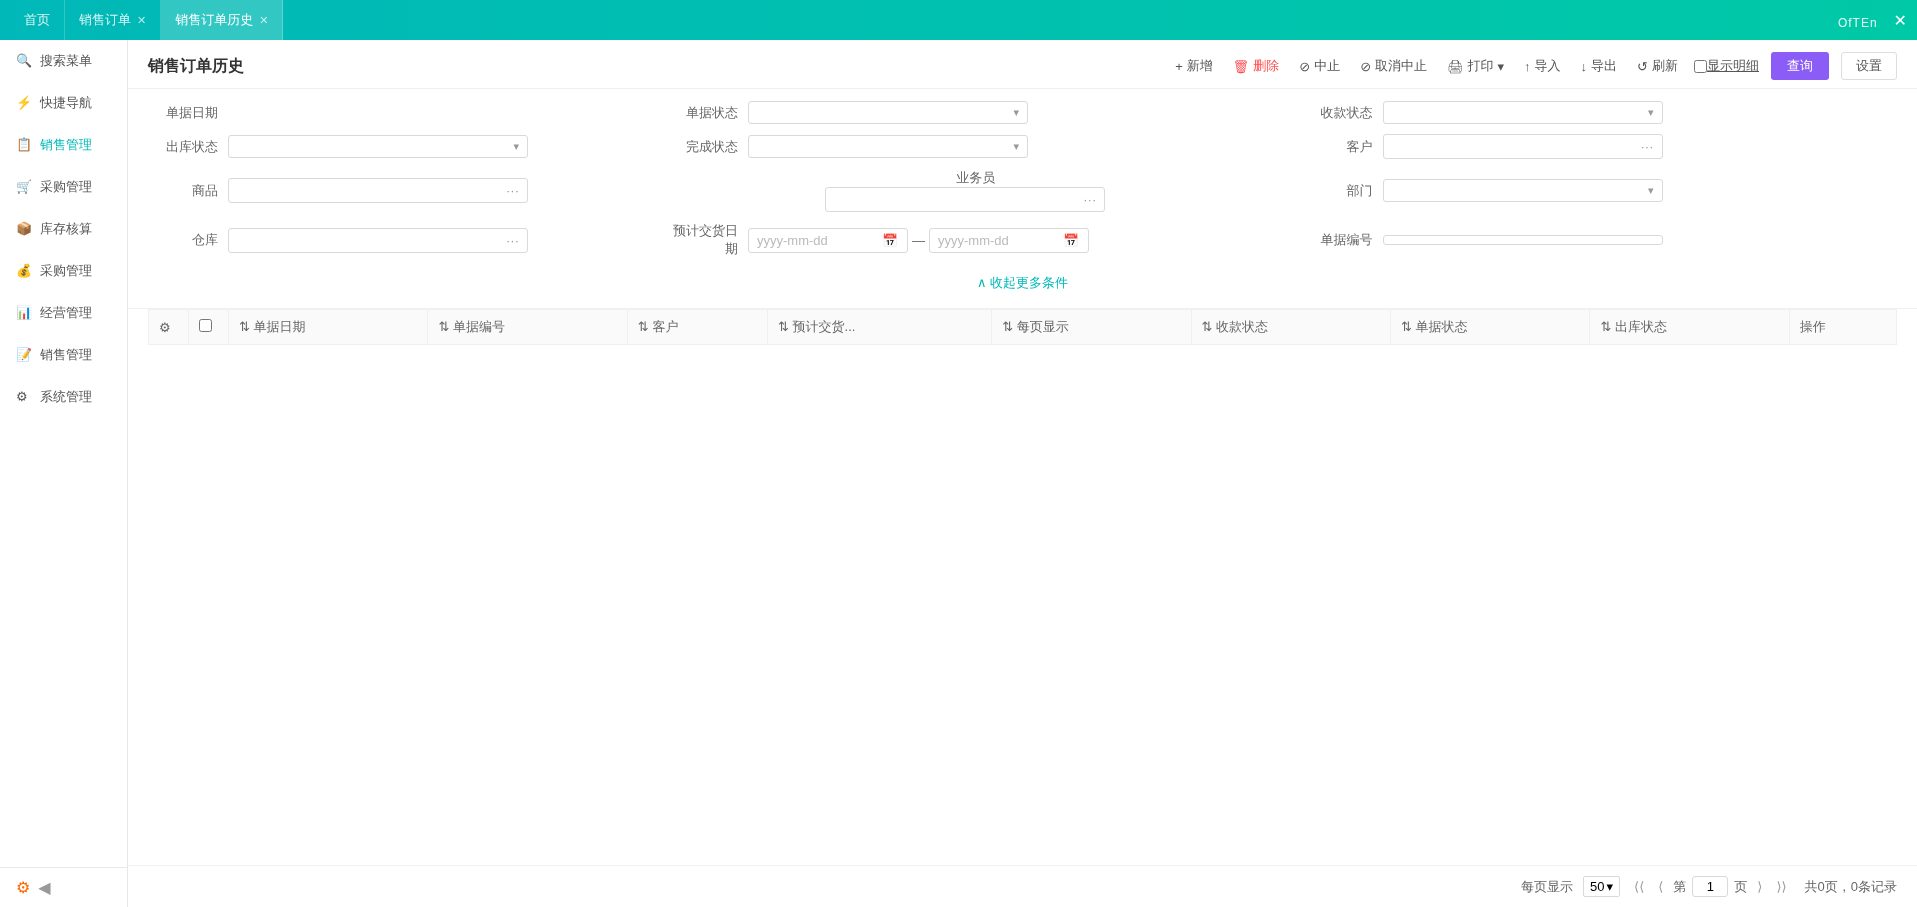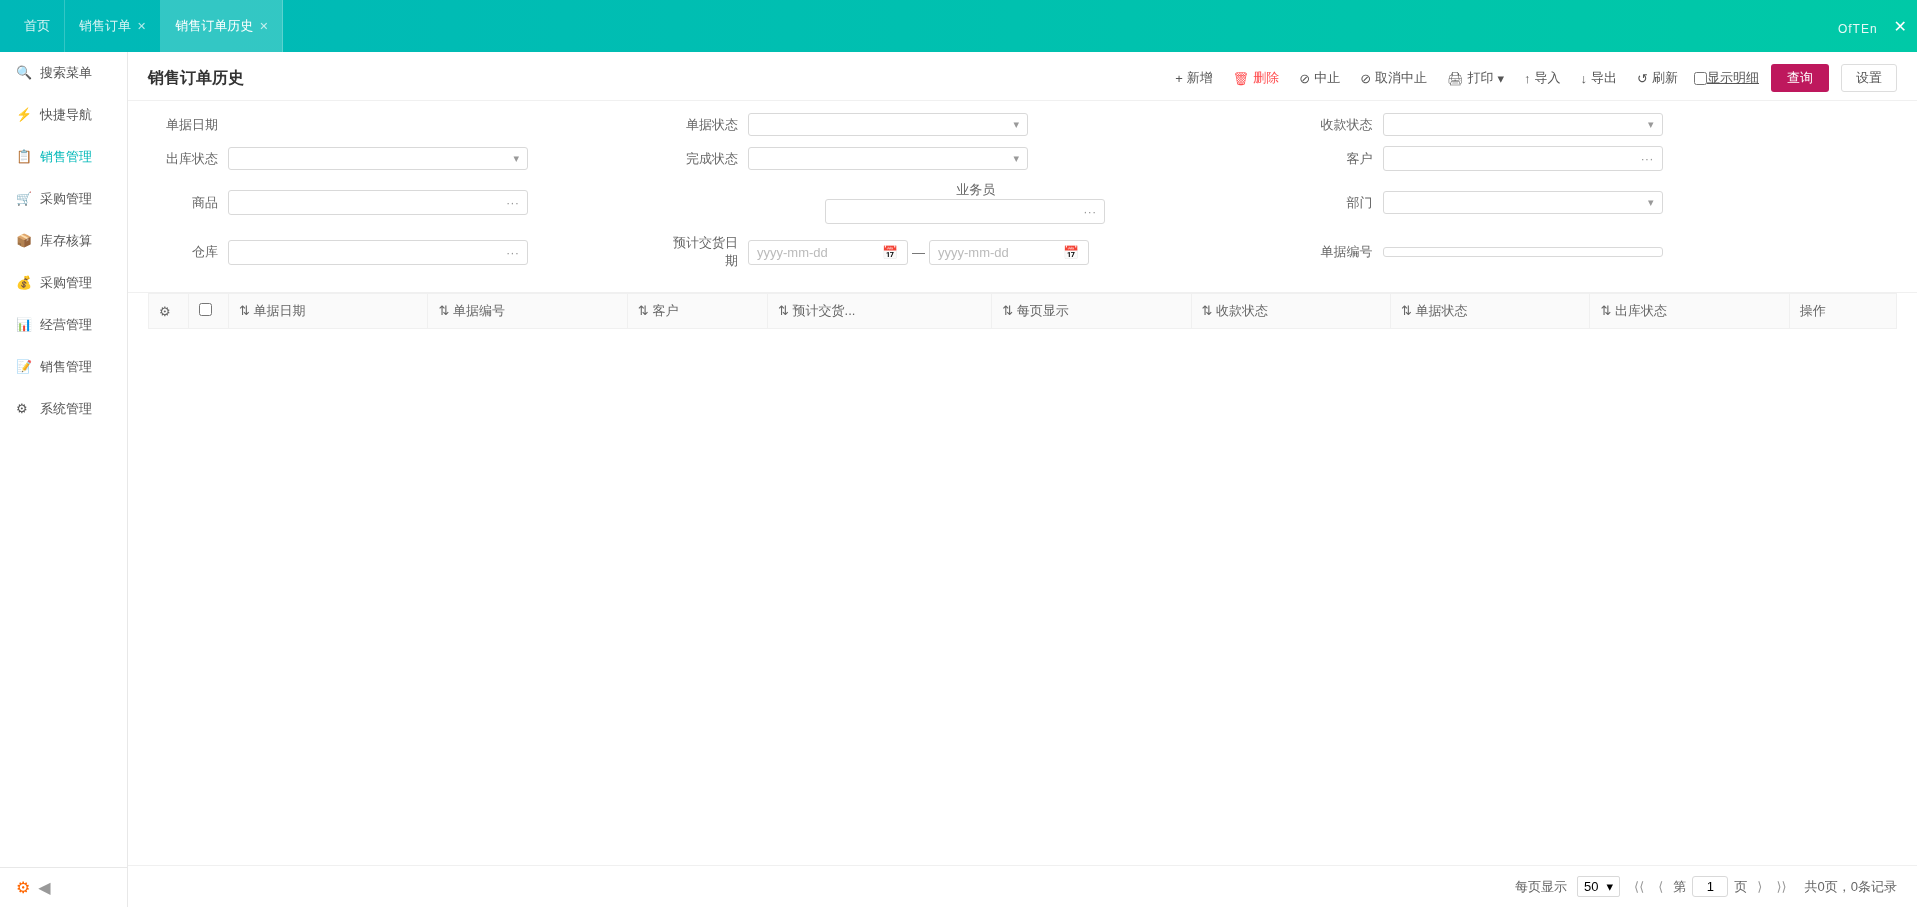--- a/index.html
+++ b/index.html
@@ -1,20 +1,20 @@
 <!DOCTYPE html>
 <html><head>
   <meta charset="utf-8">
   <style>
     * { box-sizing: border-box; margin: 0; padding: 0; font-family: 'Microsoft YaHei', Arial, sans-serif; font-size: 13px; }
     body { display: flex; flex-direction: column; height: 907px; width: 1917px; overflow: hidden; background: #f0f2f5; }
 
     
     .top-bar {
-      height: 52px;
+      height: 40px;
       background: linear-gradient(90deg, #00b8b8, #00c9a7);
       display: flex;
       align-items: center;
       padding: 0 10px;
       color: white;
       flex-shrink: 0;
     }
     .tab-area {
       display: flex;
       align-items: center;
@@ -139,21 +139,21 @@
       display: flex;
       align-items: center;
       gap: 4px;
       color: #555;
       cursor: pointer;
       font-size: 13px;
       padding: 2px 4px;
     }
     .toolbar-btn.danger { color: #ff4d4f; }
     .btn-query {
-      background: #be185d;
+      background: #8b5cf6;
       color: white;
       border: none;
       padding: 5px 16px;
       border-radius: 3px;
       cursor: pointer;
       font-size: 13px;
     }
     .btn-setting {
       background: white;
       color: #555;
@@ -320,21 +320,21 @@
       flex-shrink: 0;
       gap: 10px;
     }
     .per-page-label { color: #666; }
     .per-page-select {
       display: flex;
       align-items: center;
       border: 1px solid #d9d9d9;
       border-radius: 2px;
       padding: 2px 6px;
-      gap: 8px;
+      gap: 2px;
       cursor: pointer;
     }
     .pagination {
       display: flex;
       align-items: center;
       gap: 6px;
       color: #666;
     }
     .page-btn {
       cursor: pointer;
@@ -557,20 +557,24 @@
           </div>
         </div>
         <div class="filter-group" style="margin-left:40px;">
           <span class="filter-label">单据编号</span>
           <div class="filter-input" style="width:280px;">
             <span style="flex:1;"></span>
           </div>
         </div>
       </div>
 
+      <div class="collapse-bar">
+        <span>∧</span>
+        <span>收起更多条件</span>
+      </div>
     </div>
 
     <div class="table-area">
       <table class="data-table">
         <thead>
           <tr>
             <th class="th-settings">
               <span>⚙</span>
             </th>
             <th class="th-checkbox">

